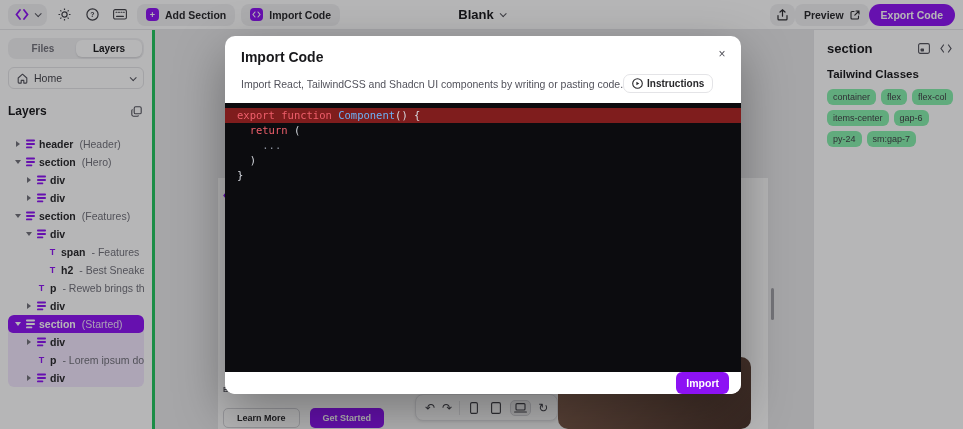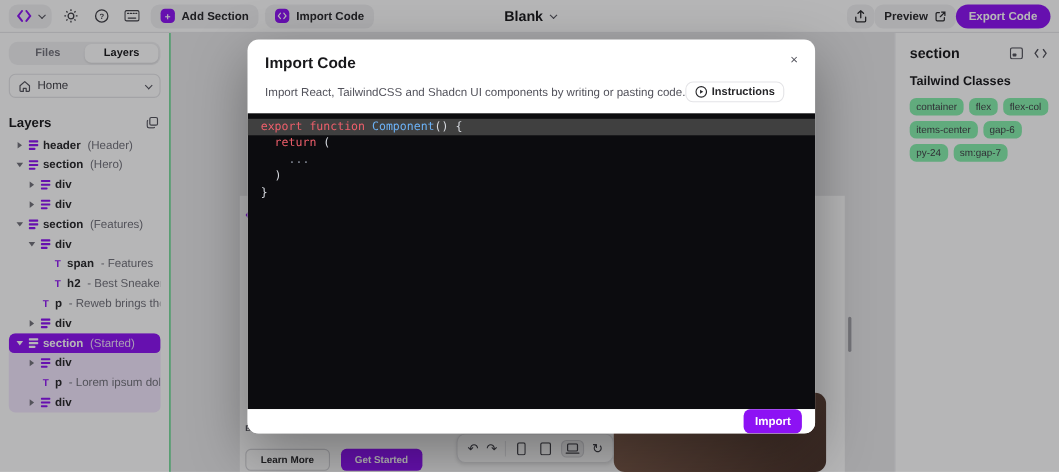--- a/index.html
+++ b/index.html
@@ -22,31 +22,31 @@
         align-items:center; justify-content:center; font-size:9px; font-weight:700; }
   .caret { width:5px; height:5px; border-right:1.4px solid #52525b; border-bottom:1.4px solid #52525b;
            transform:rotate(45deg) translateY(-1px); display:inline-block; }
   .blank-btn { display:flex; align-items:center; gap:6px; font-size:13px; font-weight:700; color:#18181b; }
   .export-btn { background:#8d12f4; color:#fff; font-size:10.5px; font-weight:700; height:22px;
                 padding:0 12px; border-radius:11px; display:flex; align-items:center; }
   svg { display:block; }
 
   
   .left { position:absolute; left:0; top:30px; width:155px; height:399px; background:#fff;
-          border-right:1px solid #22c55e; padding:8px; z-index:1; }
+          border-right:3px solid #22c55e; padding:8px; z-index:1; }
   .seg { display:flex; background:#f1f1f3; border-radius:8px; padding:2px; }
   .seg-tab { flex:1; height:17px; display:flex; align-items:center; justify-content:center;
              font-size:10px; font-weight:700; color:#71717a; border-radius:6px; }
   .seg-tab.active { background:#fff; color:#18181b; box-shadow:0 1px 2px rgba(0,0,0,.12); }
   .pageselect { margin-top:8px; height:22px; border:1px solid #e4e4e7; border-radius:6px;
                 display:flex; align-items:center; gap:6px; padding:0 8px; font-size:10.5px; color:#3f3f46; width:100%; }
   .pageselect .caret { margin-left:auto; }
   .panel-head { margin-top:14px; display:flex; align-items:center; justify-content:space-between; }
   .panel-title { font-size:12px; font-weight:700; }
-  .tree { margin-top:4px; font-size:10.5px; }
+  .tree { margin-top:16px; font-size:10.5px; }
   .trow { height:18px; display:flex; align-items:center; gap:4px; white-space:nowrap; overflow:hidden;
           color:#27272a; border-radius:5px; cursor:pointer; }
   .tchev { width:8px; min-width:8px; display:flex; justify-content:center; }
   .tri-r { width:0; height:0; border-left:4px solid #71717a; border-top:3px solid transparent; border-bottom:3px solid transparent; }
   .tri-d { width:0; height:0; border-top:4px solid #71717a; border-left:3px solid transparent; border-right:3px solid transparent; }
   .telicon { color:#8d12f4; display:flex; width:9px; min-width:9px; }
   .tticon { color:#8d12f4; width:9px; min-width:9px; text-align:center; font-size:9px; font-weight:700; }
   .ttag { font-weight:700; }
   .tsuffix { color:#71717a; margin-left:2px; overflow:hidden; }
   .sel-group { background:rgba(141,18,244,0.10); border-radius:6px; overflow:hidden; }
@@ -100,21 +100,21 @@
   .m-title { font-size:14px; font-weight:700; }
   .m-close { position:absolute; top:9px; right:10px; font-size:12px; color:#52525b; width:18px; height:18px;
              display:flex; align-items:center; justify-content:center; }
   .m-desc-row { margin-top:9px; display:flex; align-items:center; }
   .m-desc { font-size:10.5px; color:#52525b; white-space:nowrap; }
   .instructions-btn { display:flex; align-items:center; gap:4px; border:1px solid #e4e4e7; border-radius:7px;
                       padding:3px 8px; font-size:10px; font-weight:700; color:#27272a; background:#fff; }
   .m-code { flex:1; background:#0c0c0f; font-family:"DejaVu Sans Mono", monospace; font-size:10.5px;
             line-height:15px; padding-top:5px; overflow:hidden; cursor:text; }
   .code-line { padding:0 12px; white-space:pre; height:15px; }
-  .code-line.hl { background:#404040; }
+  .code-line.hl { background:#7f1d1d; }
   .tok-kw { color:#ef5f6b; } .tok-fn { color:#6cb2f7; } .tok-pl { color:#d7dae0; } .tok-dim { color:#8a909c; }
   .m-foot { padding:0 12px; display:flex; justify-content:flex-end; background:#fff; }
   .import-btn { background:#8d12f4; color:#fff; font-size:10.5px; font-weight:700; border-radius:6px;
                 padding:5px 10px; }
 </style>
 </head>
 <body>
 
 <div class="app">
 

